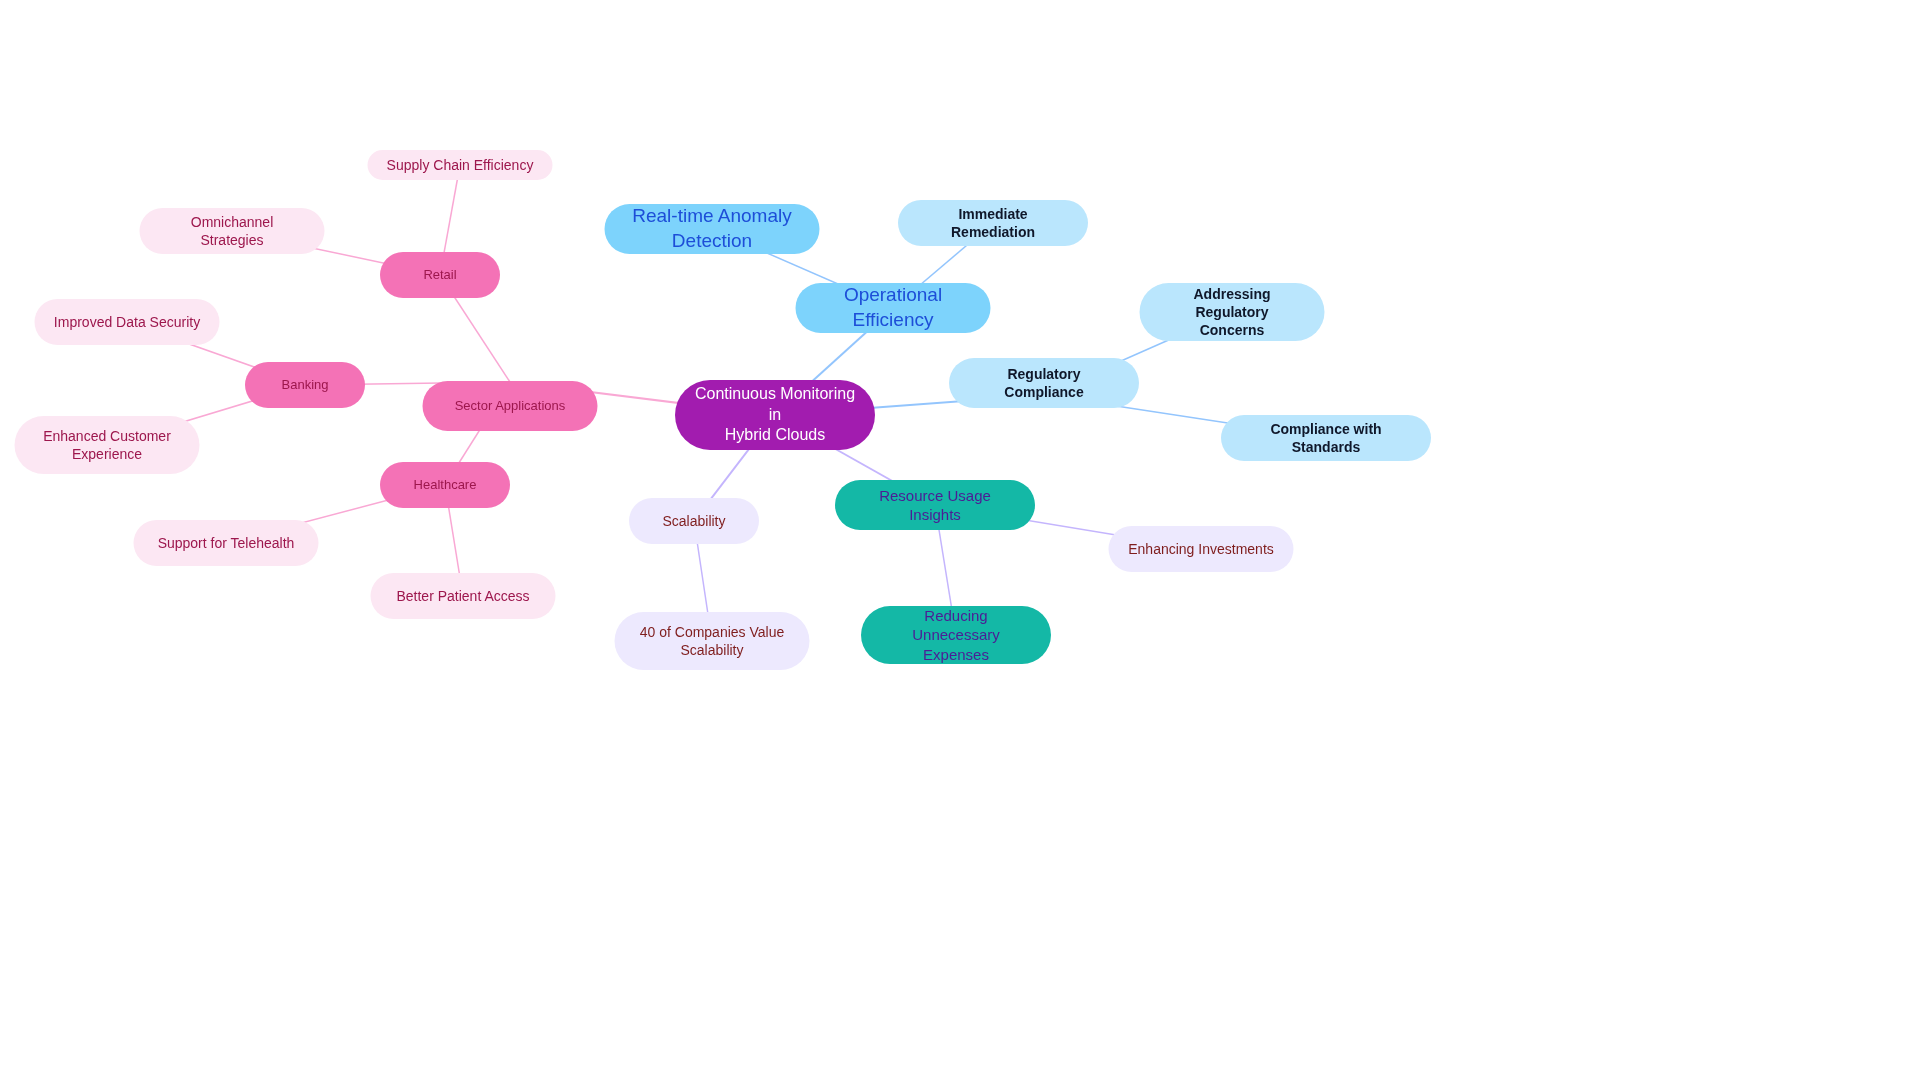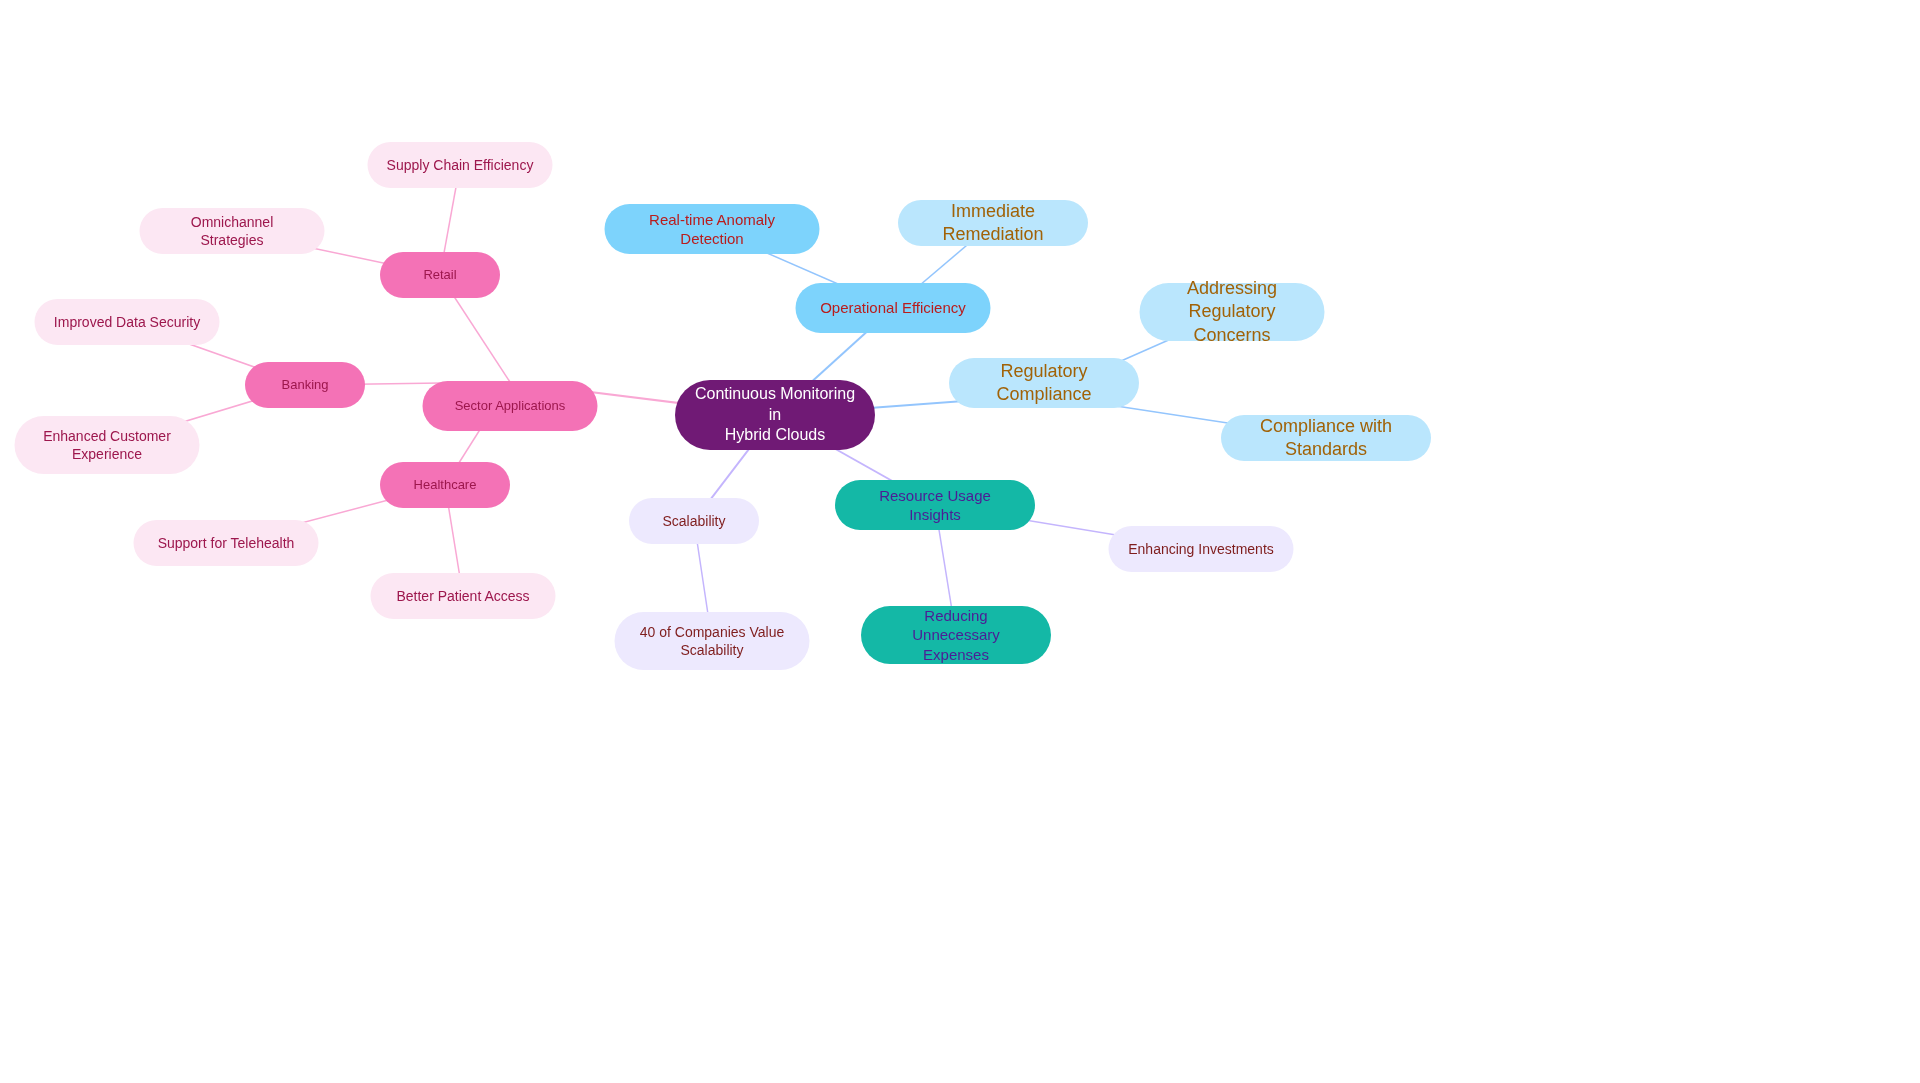--- a/index.html
+++ b/index.html
@@ -23,48 +23,49 @@
       display: flex;
       align-items: center;
       justify-content: center;
       text-align: center;
       font-size: 15px;
       line-height: 1.3;
       padding: 10px 18px;
       transform: translate(-50%, -50%);
     }
     .node-center {
-      background: #701a75;
+      background: #a21caf;
       color: #ffffff;
       font-size: 16px;
       font-weight: 500;
       width: 200px;
       height: 70px;
       border-radius: 35px;
     }
     .node-pink-dark {
       background: #f472b6;
       color: #9d174d;
       font-size: 13px;
       font-weight: 500;
     }
     .node-pink-light {
       background: #fce7f3;
       color: #9d174d;
       font-size: 14px;
     }
     .node-blue {
       background: #bae6fd;
-      color: #a16207;
-      font-size: 18px;
+      color: #0f172a;
+      font-size: 14px;
+      font-weight: bold;
     }
     .node-blue-dark {
       background: #7dd3fc;
-      color: #b91c1c;
-      font-size: 15px;
+      color: #1d4ed8;
+      font-size: 19px;
     }
     .node-purple {
       background: #14b8a6;
       color: #4c1d95;
       font-size: 15px;
     }
     .node-purple-light {
       background: #ede9fe;
       color: #7f1d1d;
       font-size: 14px;
@@ -123,21 +124,21 @@
 </div>
 
 <div class="node node-pink-dark" style="left: 510px; top: 382px; width: 175px; height: 50px; margin-top: 24px;">
   <span>Sector Applications</span>
 </div>
 
 <div class="node node-pink-dark" style="left: 440px; top: 275px; width: 120px; height: 46px;">
   <span>Retail</span>
 </div>
 
-<div class="node node-pink-light" style="left: 460px; top: 165px; width: 185px; height: 46px;">
+<div class="node node-pink-light" style="left: 460px; top: 165px; width: 185px; height: 30px;">
   <span>Supply Chain Efficiency</span>
 </div>
 
 <div class="node node-pink-light" style="left: 232px; top: 231px; width: 185px; height: 46px;">
   <span>Omnichannel Strategies</span>
 </div>
 
 <div class="node node-pink-dark" style="left: 305px; top: 385px; width: 120px; height: 46px; text-align: right;">
   <span>Banking</span>
 </div>

